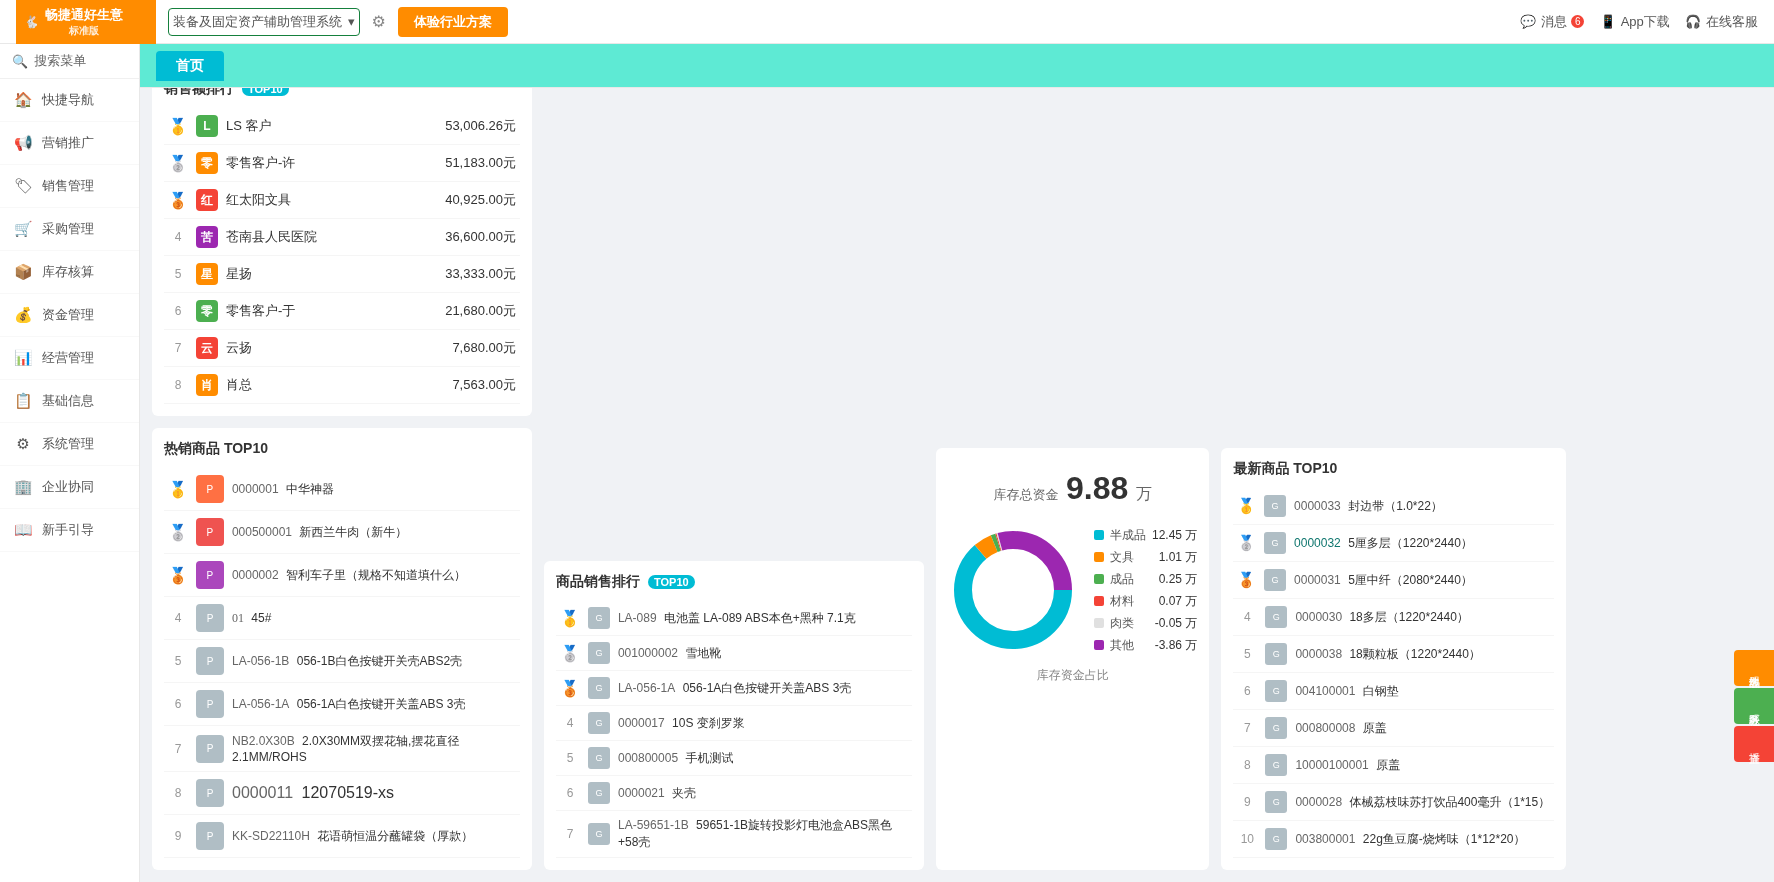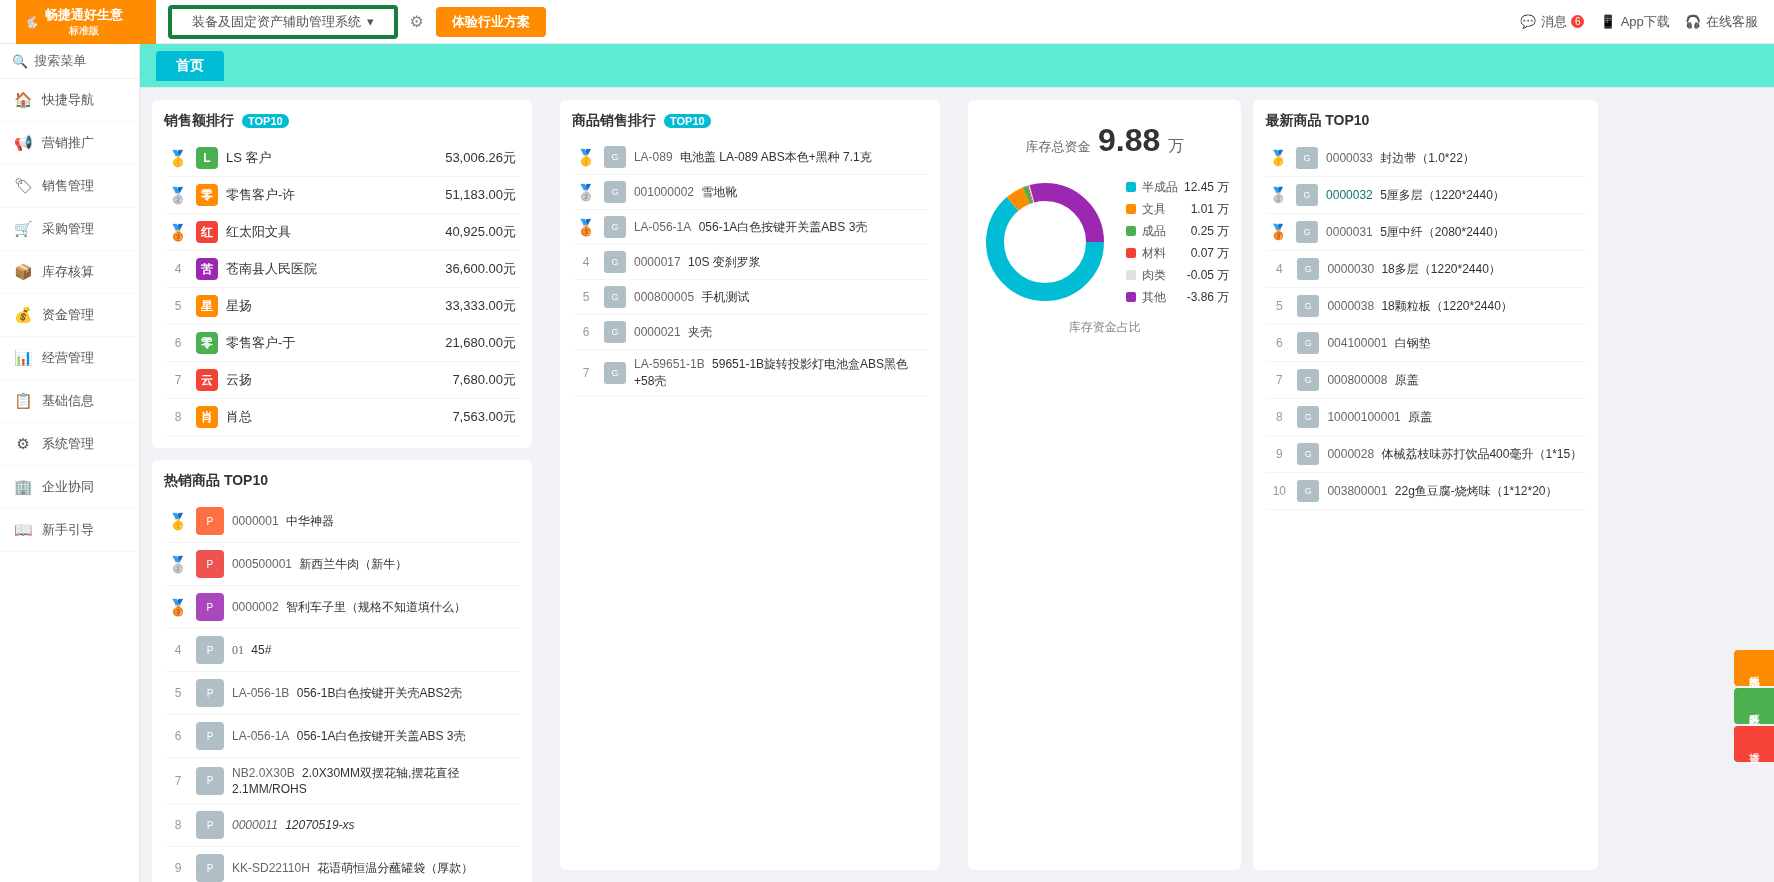--- a/index.html
+++ b/index.html
@@ -18,21 +18,21 @@
     .sidebar-search { display: flex; align-items: center; padding: 8px 12px; gap: 6px; color: #666; cursor: pointer; font-size: 13px; border-bottom: 1px solid #f0f0f0; }
     .sidebar-item { display: flex; align-items: center; padding: 12px 14px; gap: 10px; cursor: pointer; color: #555; font-size: 13px; border-bottom: 1px solid #f8f8f8; }
     .sidebar-item-icon { width: 18px; text-align: center; font-size: 15px; }
 
     
     .content-area { flex: 1; display: flex; flex-direction: column; overflow: hidden; }
     .page-header { background: #5eead4; height: 44px; display: flex; align-items: center; padding: 0 16px; border-bottom: 1px solid #e8e8e8; flex-shrink: 0; }
     .page-header .home-tab { background: #00bcd4; color: #fff; padding: 6px 20px; border-radius: 4px 4px 0 0; font-size: 14px; font-weight: bold; }
 
     
-    .main-content { flex: 1; overflow-y: auto; display: flex; gap: 28px; padding: 12px; }
+    .main-content { flex: 1; overflow-y: auto; display: flex; gap: 12px; padding: 12px; align-items: flex-end; }
     .col-left { flex: 0 0 380px; display: flex; flex-direction: column; gap: 12px; }
     .col-mid { flex: 0 0 380px; display: flex; flex-direction: column; gap: 12px; }
     .col-right { flex: 1; display: flex; gap: 12px; }
 
     
     .card { background: #fff; border-radius: 6px; padding: 12px; }
     .card-title { font-size: 14px; font-weight: bold; color: #333; margin-bottom: 10px; display: flex; align-items: center; gap: 8px; }
     .card-title-badge { background: #00bcd4; color: #fff; border-radius: 10px; font-size: 11px; padding: 1px 6px; }
 
     
@@ -62,21 +62,21 @@
     .legend-color { width: 10px; height: 10px; border-radius: 2px; flex-shrink: 0; }
     .legend-name { flex: 1; color: #555; }
     .legend-value { color: #333; font-weight: 500; }
 
     
     .hot-prod-row { display: flex; align-items: center; padding: 7px 4px; border-bottom: 1px solid #f5f5f5; gap: 8px; }
     .hot-prod-thumb { width: 28px; height: 28px; border-radius: 4px; background: #e8e8e8; overflow: hidden; flex-shrink: 0; display: flex; align-items: center; justify-content: center; }
 
     
     .new-prod-row { display: flex; align-items: center; padding: 7px 4px; border-bottom: 1px solid #f5f5f5; gap: 8px; }
-    .app-selector { display: flex; align-items: center; gap: 6px; background: #fff; border: 4px solid #15803d; border-radius: 4px; padding: 4px 20px; cursor: pointer; font-size: 13px; color: #555; }
+    .app-selector { display: flex; align-items: center; gap: 6px; background: #fff; border: 1px solid #15803d; border-radius: 4px; padding: 4px 4px; cursor: pointer; font-size: 13px; color: #555; }
     .trial-btn { background: #ff8c00; color: #fff; border: none; border-radius: 4px; padding: 6px 16px; cursor: pointer; font-size: 13px; font-weight: bold; }
     .gear-icon { color: #888; cursor: pointer; font-size: 16px; }
     .top-right-item { display: flex; align-items: center; gap: 4px; cursor: pointer; }
     .notification-badge { background: #f44336; color: #fff; border-radius: 10px; font-size: 10px; padding: 1px 4px; }
 
     
     ::-webkit-scrollbar { width: 6px; height: 6px; }
     ::-webkit-scrollbar-thumb { background: #ccc; border-radius: 3px; }
 
     
@@ -296,21 +296,21 @@
     <span class="rank-num">7</span>
     <div class="hot-prod-thumb" style="background:#b0bec5; color:#fff; font-size:10px;">P</div>
     <div style="flex:1; font-size:12px;">
       <span style="color:#666; margin-right:4px;">NB2.0X30B</span>
       <span>2.0X30MM双摆花轴,摆花直径2.1MM/ROHS</span>
     </div>
   </div>
                 <div class="hot-prod-row">
     <span class="rank-num">8</span>
     <div class="hot-prod-thumb" style="background:#b0bec5; color:#fff; font-size:10px;">P</div>
-    <div style="flex:1; font-size:12px;font-style:italic;">
+    <div style="flex:1; font-size:16px;">
       <span style="color:#666; margin-right:4px;">0000011</span>
       <span>12070519-xs</span>
     </div>
   </div>
                 <div class="hot-prod-row">
     <span class="rank-num">9</span>
     <div class="hot-prod-thumb" style="background:#b0bec5; color:#fff; font-size:10px;">P</div>
     <div style="flex:1; font-size:12px;">
       <span style="color:#666; margin-right:4px;">KK-SD22110H</span>
       <span>花语萌恒温分蘸罐袋（厚款）</span>

